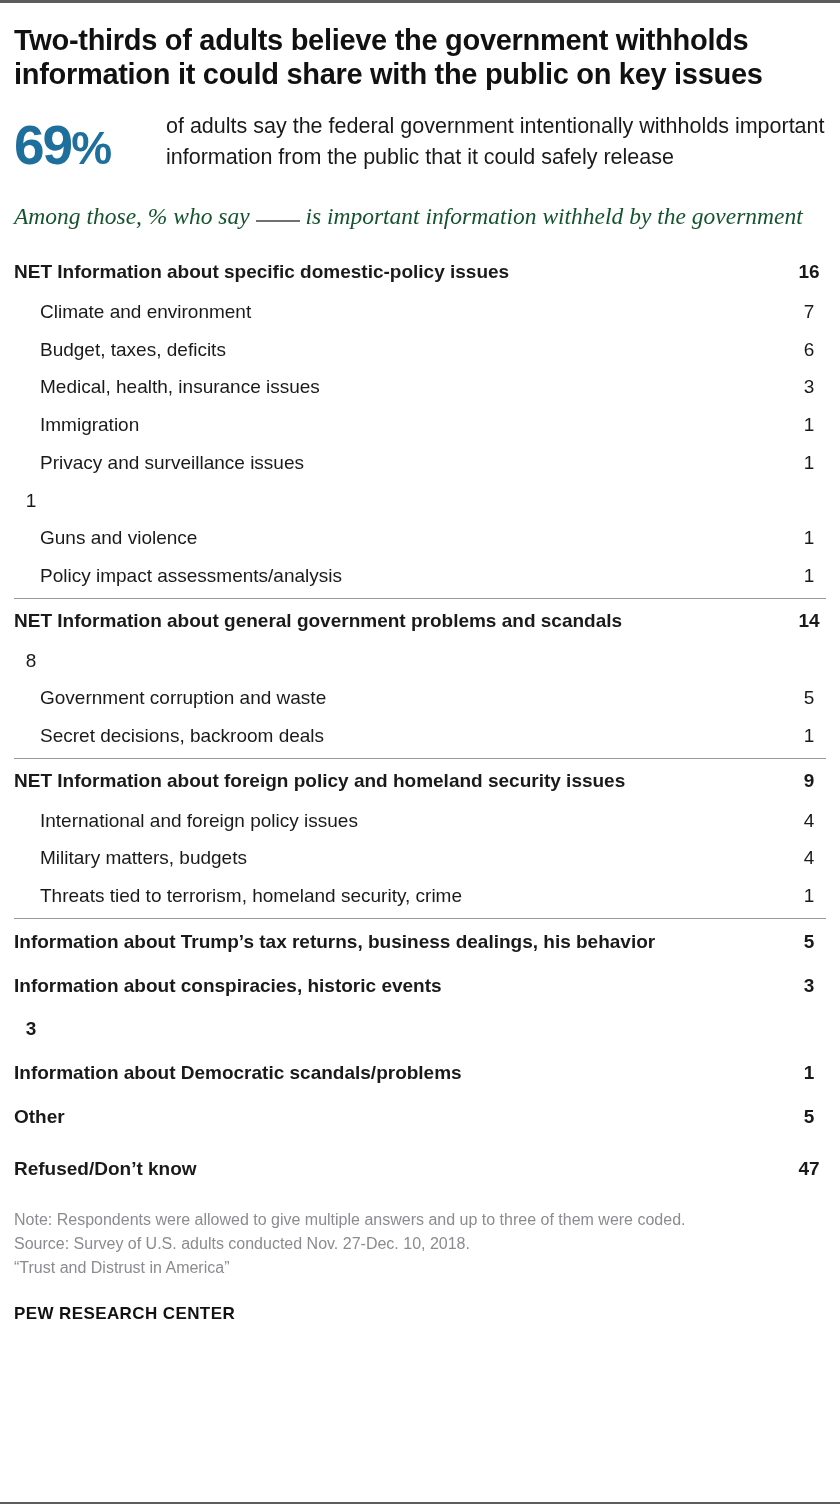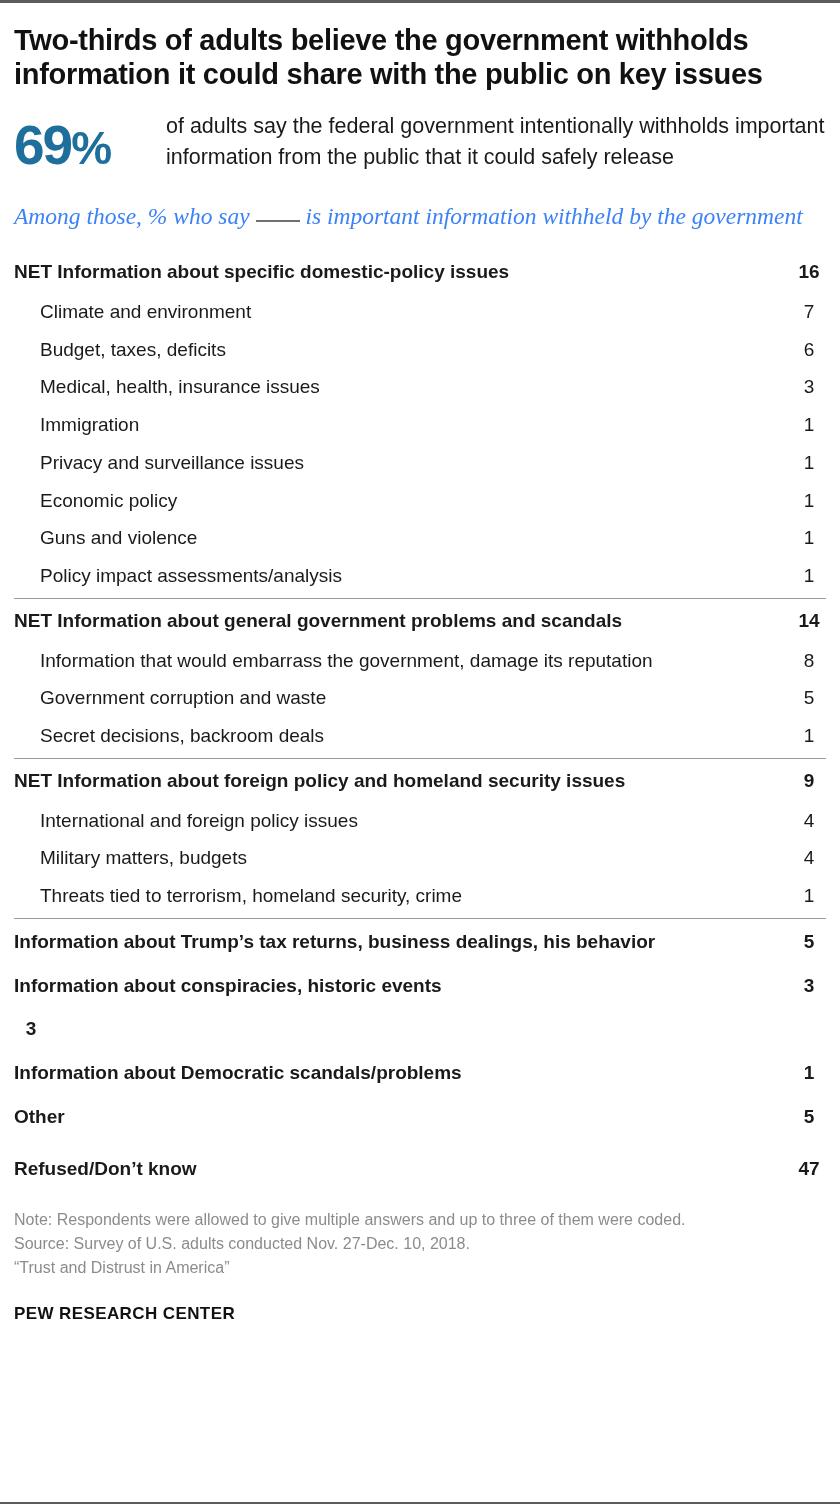--- a/index.html
+++ b/index.html
@@ -82,21 +82,21 @@
     flex: 1 1 auto;
     padding-top: 2px;
   }
 
   
   .subhead {
     font-family: "Liberation Serif", "DejaVu Serif", serif;
     font-style: italic;
     font-size: 23.5px;
     line-height: 1.30;
-    color: #3b82f6;
+    color: #14532d;
     margin-top: 27px;
     max-width: 815px;
   }
   .subhead .blank {
     border-bottom: 2px solid #6f6f74;
     display: inline-block;
     width: 44px;
     vertical-align: 2px;
   }
 
@@ -209,40 +209,38 @@
       </div>
       <div class="row sub">
         <div class="label">Immigration</div>
         <div class="value">1</div>
       </div>
       <div class="row sub">
         <div class="label">Privacy and surveillance issues</div>
         <div class="value">1</div>
       </div>
       <div class="row sub">
-        <div class="label">Economic policy</div>
         <div class="value">1</div>
       </div>
       <div class="row sub">
         <div class="label">Guns and violence</div>
         <div class="value">1</div>
       </div>
       <div class="row sub">
         <div class="label">Policy impact assessments/analysis</div>
         <div class="value">1</div>
       </div>
 
       <div class="divider"></div>
 
       <div class="row net">
         <div class="label">NET Information about general government problems and scandals</div>
         <div class="value">14</div>
       </div>
       <div class="row sub">
-        <div class="label">Information that would embarrass the government, damage its reputation</div>
         <div class="value">8</div>
       </div>
       <div class="row sub">
         <div class="label">Government corruption and waste</div>
         <div class="value">5</div>
       </div>
       <div class="row sub">
         <div class="label">Secret decisions, backroom deals</div>
         <div class="value">1</div>
       </div>

